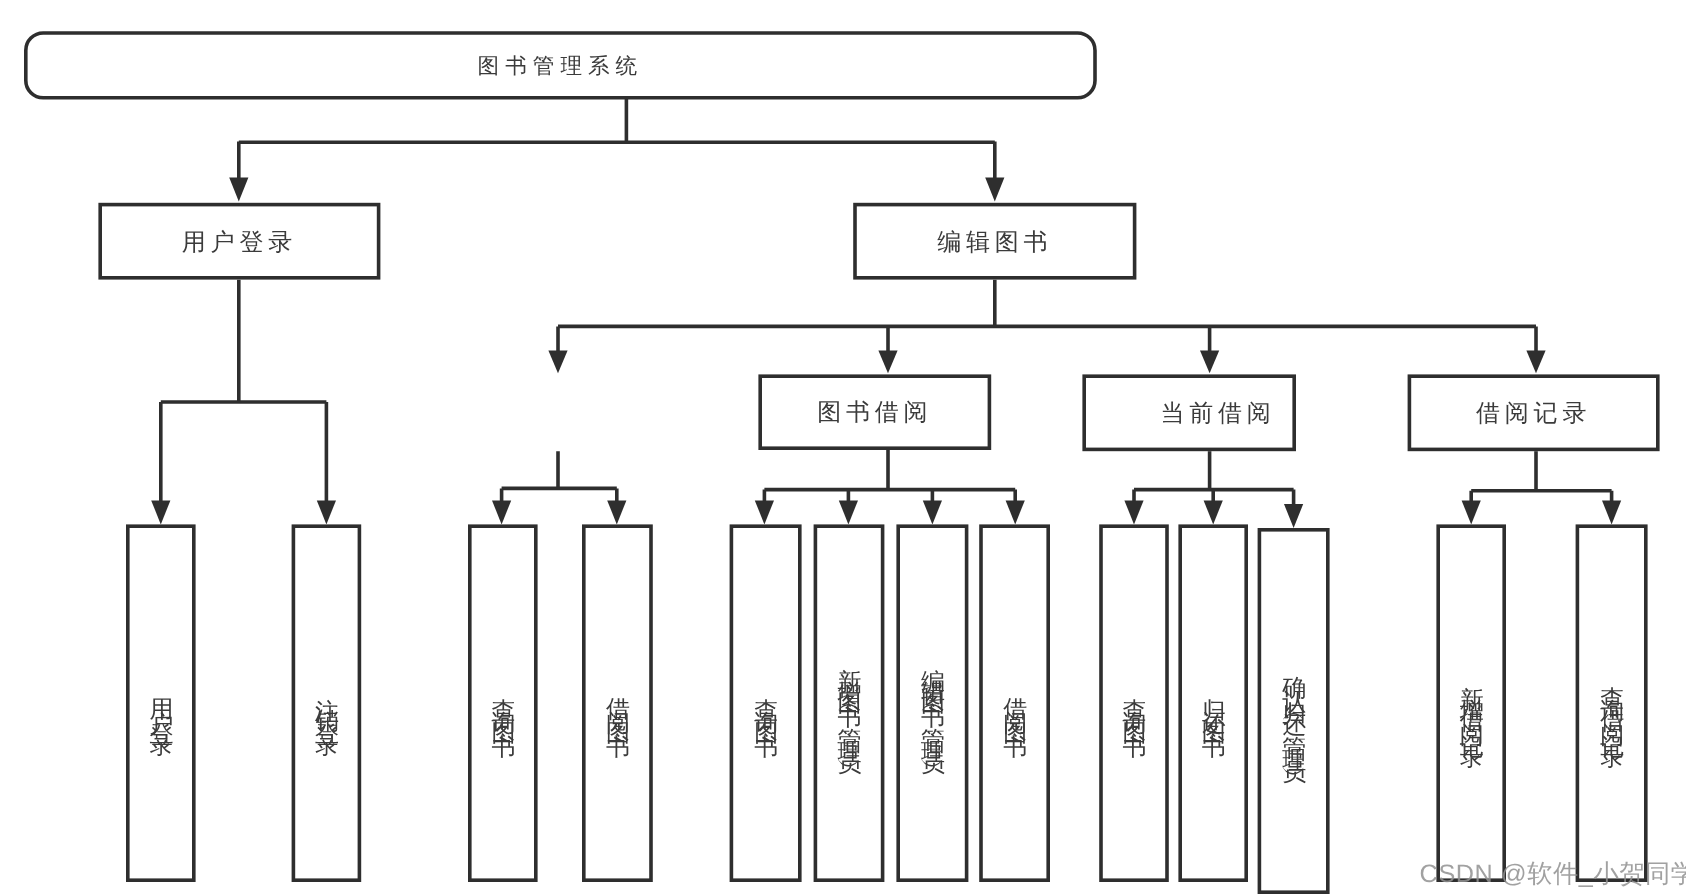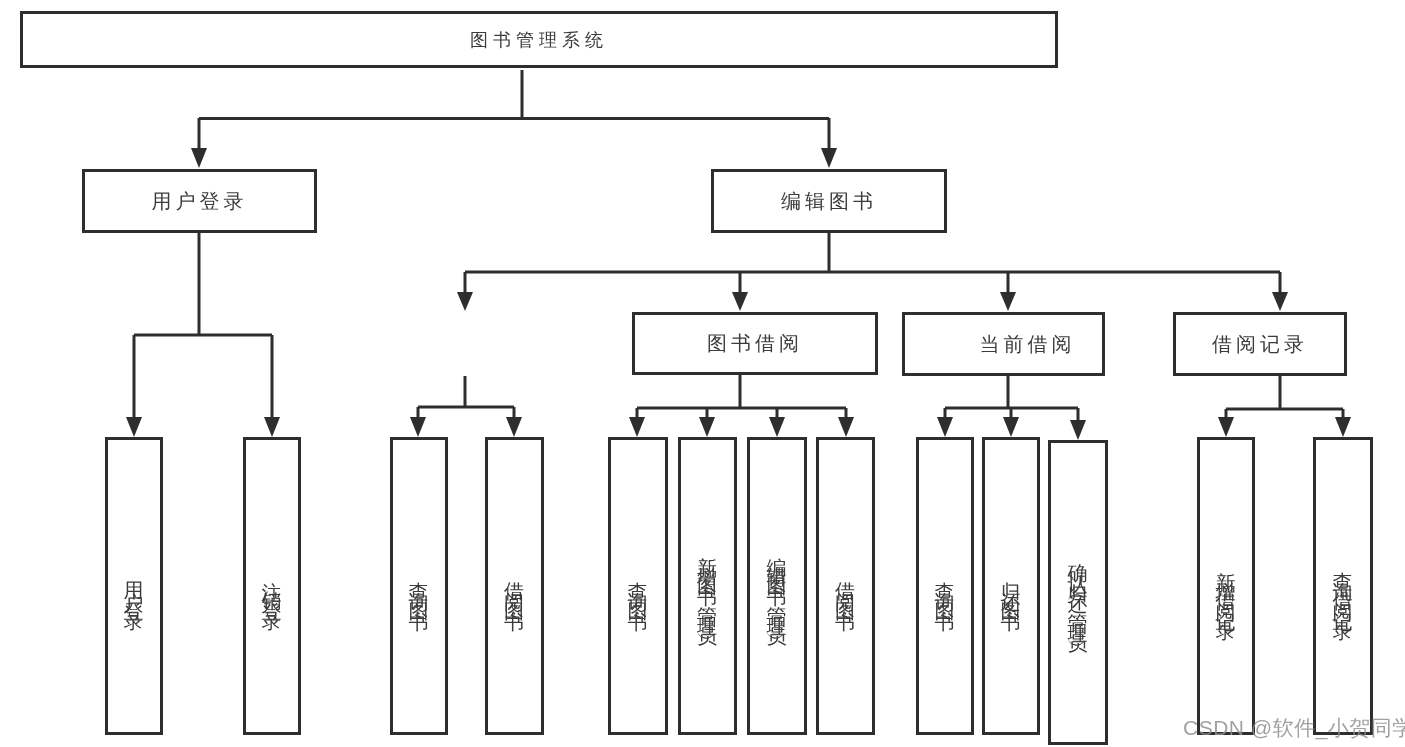--- a/index.html
+++ b/index.html
@@ -109,38 +109,38 @@
       <polygon points="769,417 785,417 777,437"></polygon>
       <polygon points="838,417 854,417 846,437"></polygon>
       <polygon points="937,417 953,417 945,437"></polygon>
       <polygon points="1003,417 1019,417 1011,437"></polygon>
       <polygon points="1070,420 1086,420 1078,440"></polygon>
       <polygon points="1218,417 1234,417 1226,437"></polygon>
       <polygon points="1335,417 1351,417 1343,437"></polygon>
     </g>
   </svg>
 
-  <div class="node root-node" style="left:20px; top:11px; width:1038px; height:57px;">
+  <div class="node root-node" style="left:20px; top:26px; width:894px; height:57px;border-radius:16px;">
     <span>图书管理系统</span>
   </div>
 
   <div class="node h-node" style="left:82px; top:169px; width:235px; height:64px;">
     <span>用户登录</span>
   </div>
   <div class="node h-node" style="left:711px; top:169px; width:236px; height:64px;">
     <span>编辑图书</span>
   </div>
 
-  <div class="node h-node" style="left:632px; top:312px; width:246px; height:63px;justify-content:center;">
+  <div class="node h-node" style="left:632px; top:312px; width:194px; height:63px;justify-content:center;">
     <span>图书借阅</span>
   </div>
-  <div class="node h-node" style="left:902px; top:312px; width:203px; height:64px;padding-left:48px;">
+  <div class="node h-node" style="left:902px; top:312px; width:178px; height:64px;padding-left:48px;">
     <span>当前借阅</span>
   </div>
-  <div class="node h-node" style="left:1173px; top:312px; width:174px; height:64px;">
+  <div class="node h-node" style="left:1173px; top:312px; width:210px; height:64px;">
     <span>借阅记录</span>
   </div>
 
   <div class="node leaf" style="left:105px; top:437px; width:58px; height:298px;">
     <span>用户登录</span>
   </div>
   <div class="node leaf" style="left:243px; top:437px; width:58px; height:298px;">
     <span>注销登录</span>
   </div>
 

